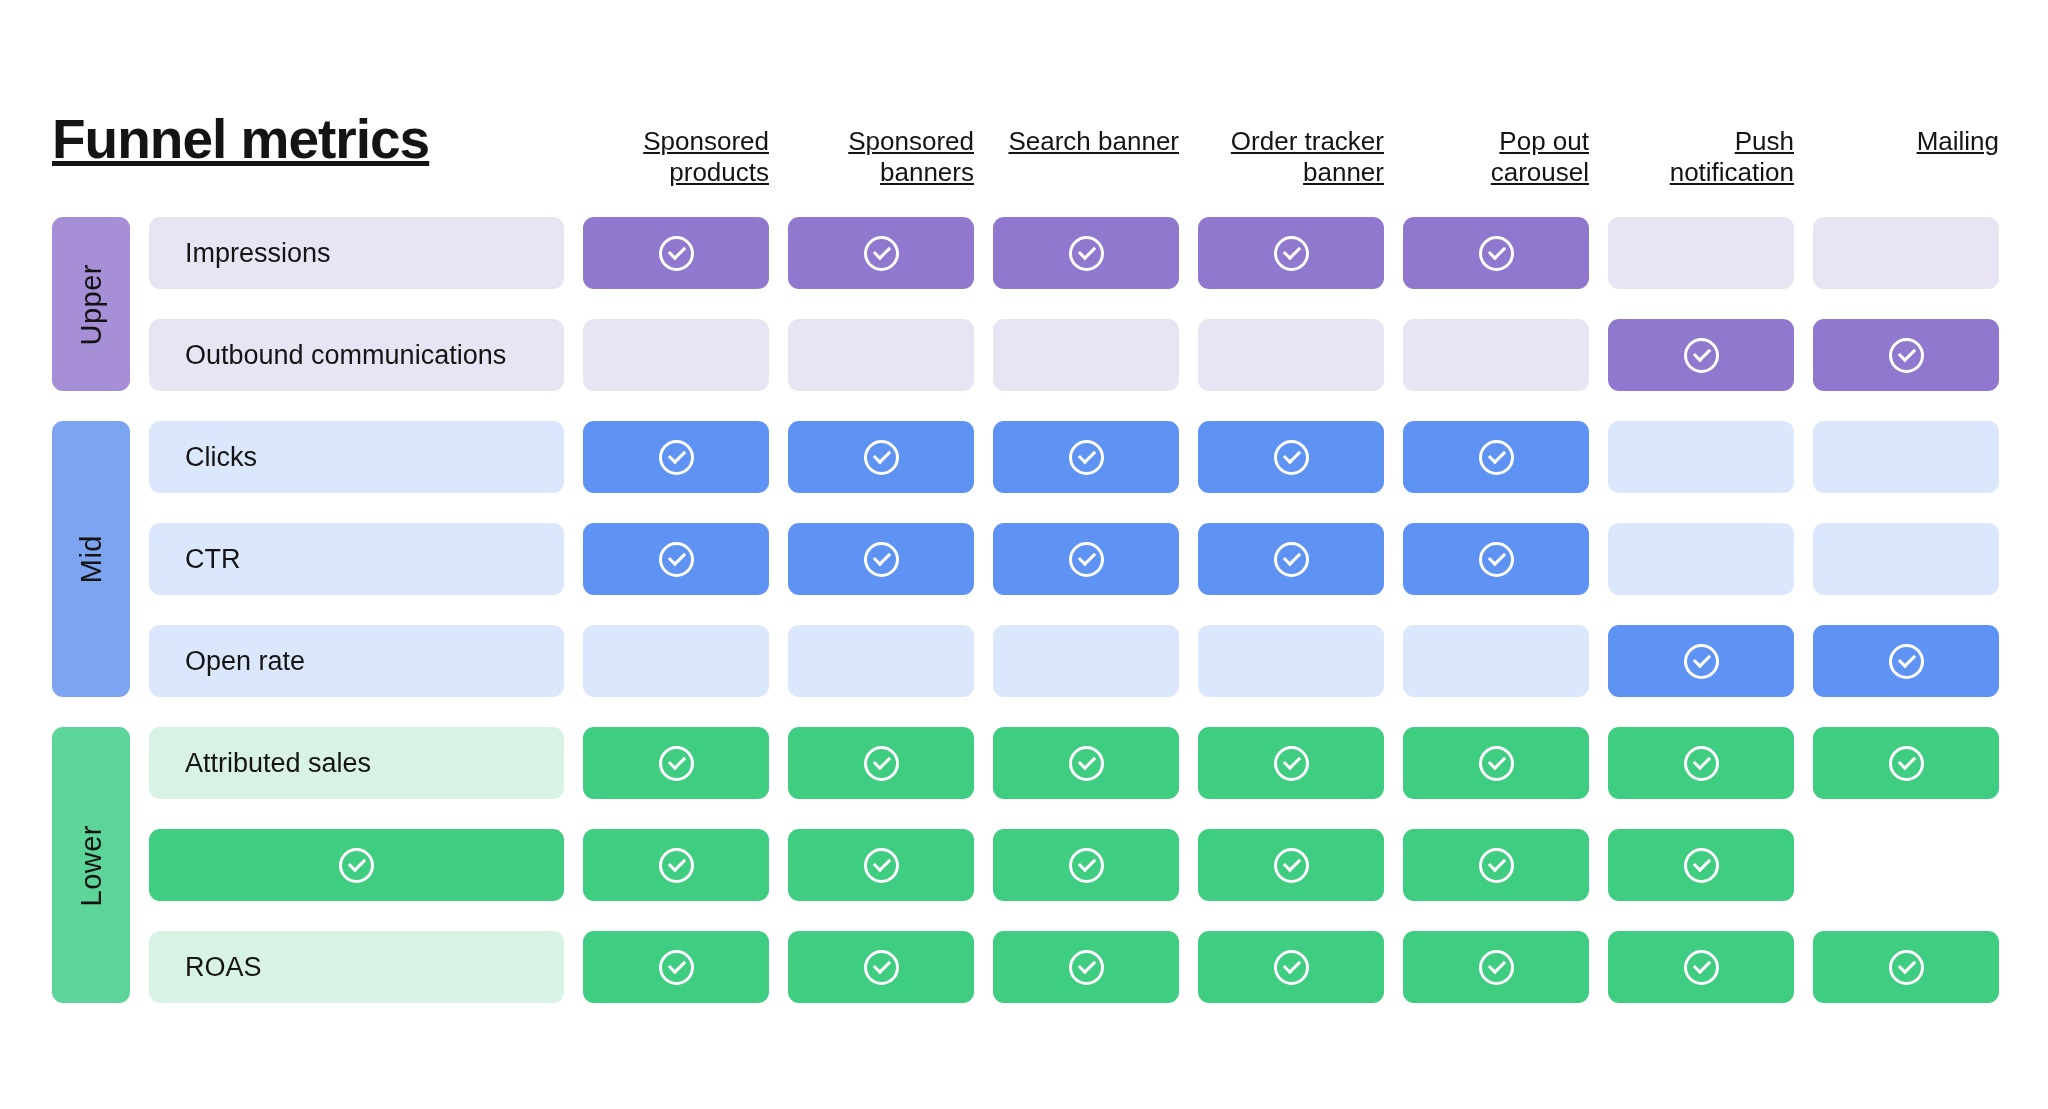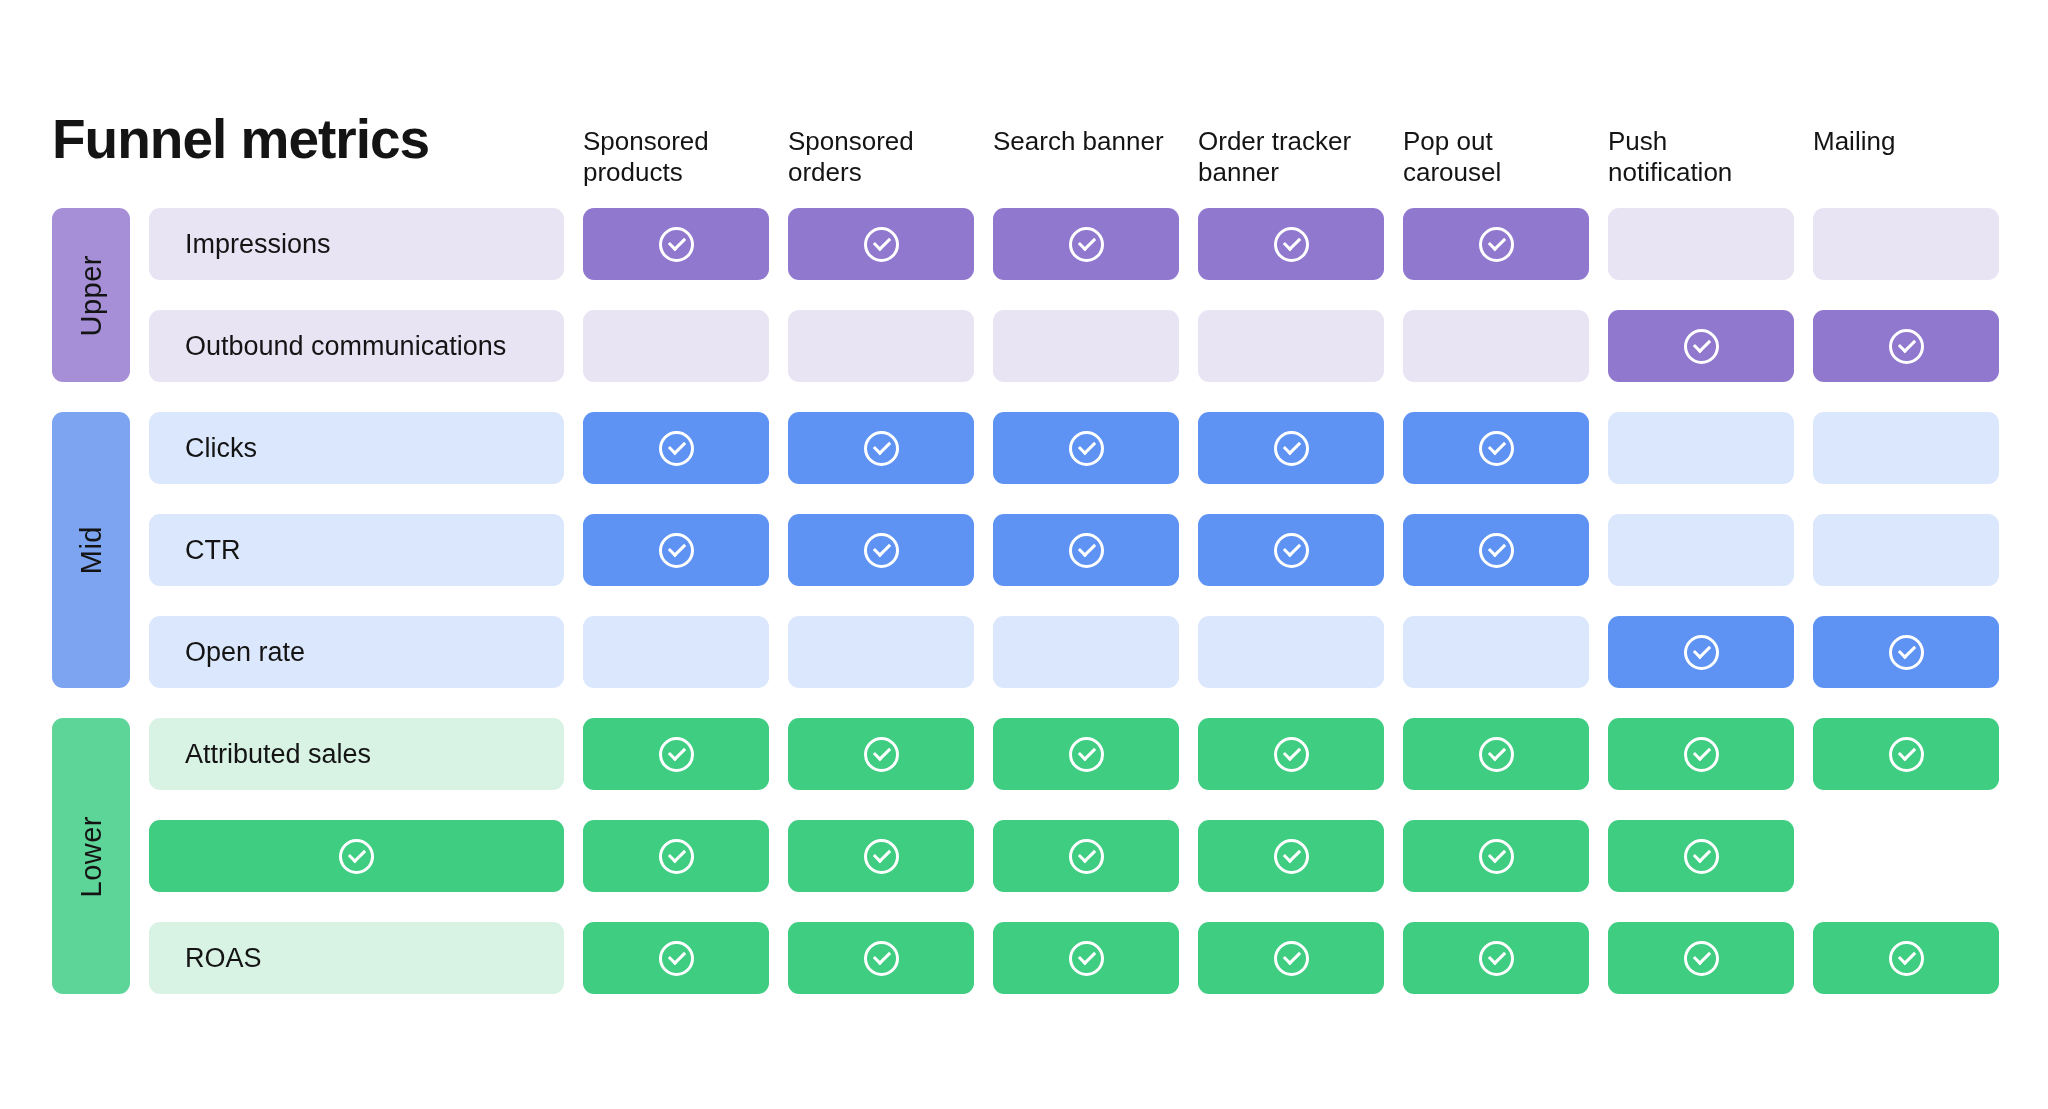--- a/index.html
+++ b/index.html
@@ -12,35 +12,37 @@
   }
   .page { padding: 112px 0 0 52px; width: 2000px; }
 
   
   .header-row {
     display: grid;
     grid-template-columns: 78px 415px repeat(7, 186px);
     column-gap: 19px;
     align-items: start;
     min-height: 72px;
-    margin-bottom: 20px;
+    margin-bottom: 29px;
+    text-decoration: underline;
   }
   .title {
     grid-column: 1 / span 2;
     font-size: 55px;
     font-weight: 700;
     letter-spacing: -1px;
     line-height: 1.0;
     white-space: nowrap;
   }
   .header-cell {
     font-size: 26px;
     font-weight: 400;
     line-height: 1.2;
     padding-top: 14px;
+    text-align: right;
   }
 
   
   .groups { display: flex; flex-direction: column; row-gap: 30px; }
   .group {
     display: grid;
     grid-template-columns: 78px 1fr;
     column-gap: 19px;
   }
   .group-label {
@@ -102,21 +104,21 @@
   }
 </style>
 </head>
 <body>
 
 <div class="page">
 
   <div class="header-row">
     <div class="title">Funnel metrics</div>
     <div class="header-cell">Sponsored products</div>
-    <div class="header-cell">Sponsored orders</div>
+    <div class="header-cell">Sponsored banners</div>
     <div class="header-cell">Search banner</div>
     <div class="header-cell">Order tracker banner</div>
     <div class="header-cell">Pop out carousel</div>
     <div class="header-cell">Push notification</div>
     <div class="header-cell">Mailing</div>
   </div>
 
   <div class="groups">
 
     <section class="group" style="--label-bg: #a68fd7; --cell-on: #9078ce; --cell-off: #e9e4f4;">

